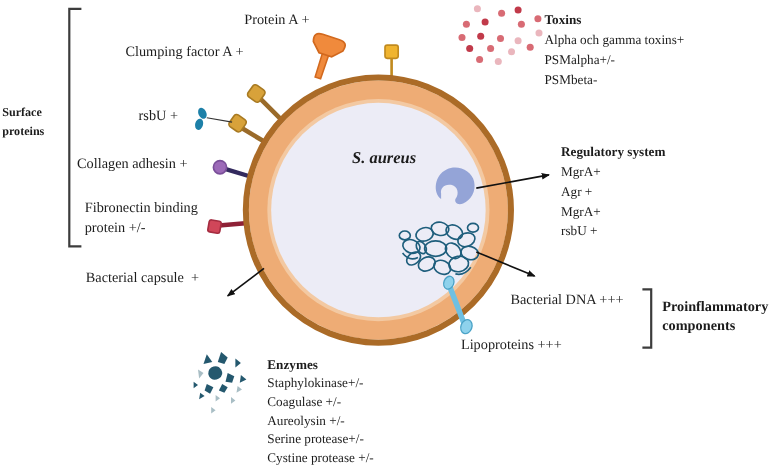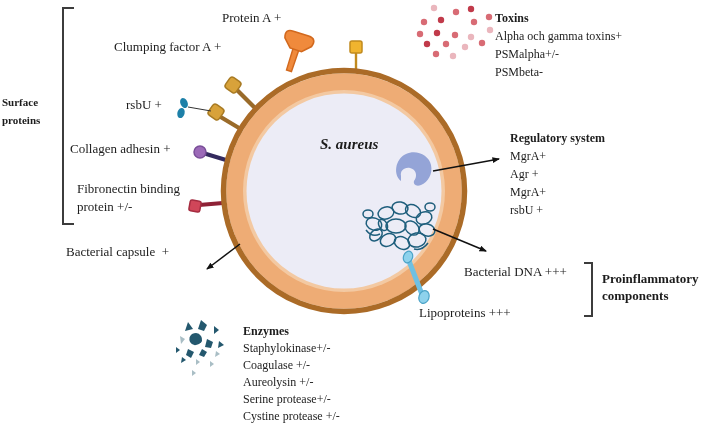--- a/index.html
+++ b/index.html
@@ -159,21 +159,21 @@
     <line x1="433" y1="229" x2="486" y2="251" stroke="#111111" stroke-width="1.5" marker-end="url(#ah)"></line>
     <line x1="240" y1="244" x2="207" y2="269" stroke="#111111" stroke-width="1.5" marker-end="url(#ah)"></line>
   </svg>
 
   <div class="lbl" style="left:222px;top:10px">Protein A +</div>
   <div class="lbl" style="left:114px;top:39px">Clumping factor A +</div>
   <div class="lbl" style="left:126px;top:97px">rsbU +</div>
   <div class="lbl" style="left:70px;top:141px">Collagen adhesin +</div>
   <div class="lbl wrapblock" style="left:77px;top:180px;width:132px;line-height:18px;white-space:normal">Fibronectin binding protein +/-</div>
   <div class="lbl hdr wrapblock" style="left:2px;top:93px;width:66px;line-height:18px;white-space:normal;font-size:11px">Surface proteins</div>
-  <div class="lbl" style="left:66px;top:244px;white-space:pre">Bacterial capsule  +</div>
+  <div class="lbl" style="left:78px;top:244px;white-space:pre">Bacterial capsule  +</div>
 
   <div class="lbl organism" style="left:320px;top:136px">S. aureus</div>
 
   <div class="lbl block" style="left:495px;top:9px">
     <div class="hdr">Toxins</div>
     <div>Alpha och gamma toxins+</div>
     <div>PSMalpha+/-</div>
     <div>PSMbeta-</div>
   </div>
 

